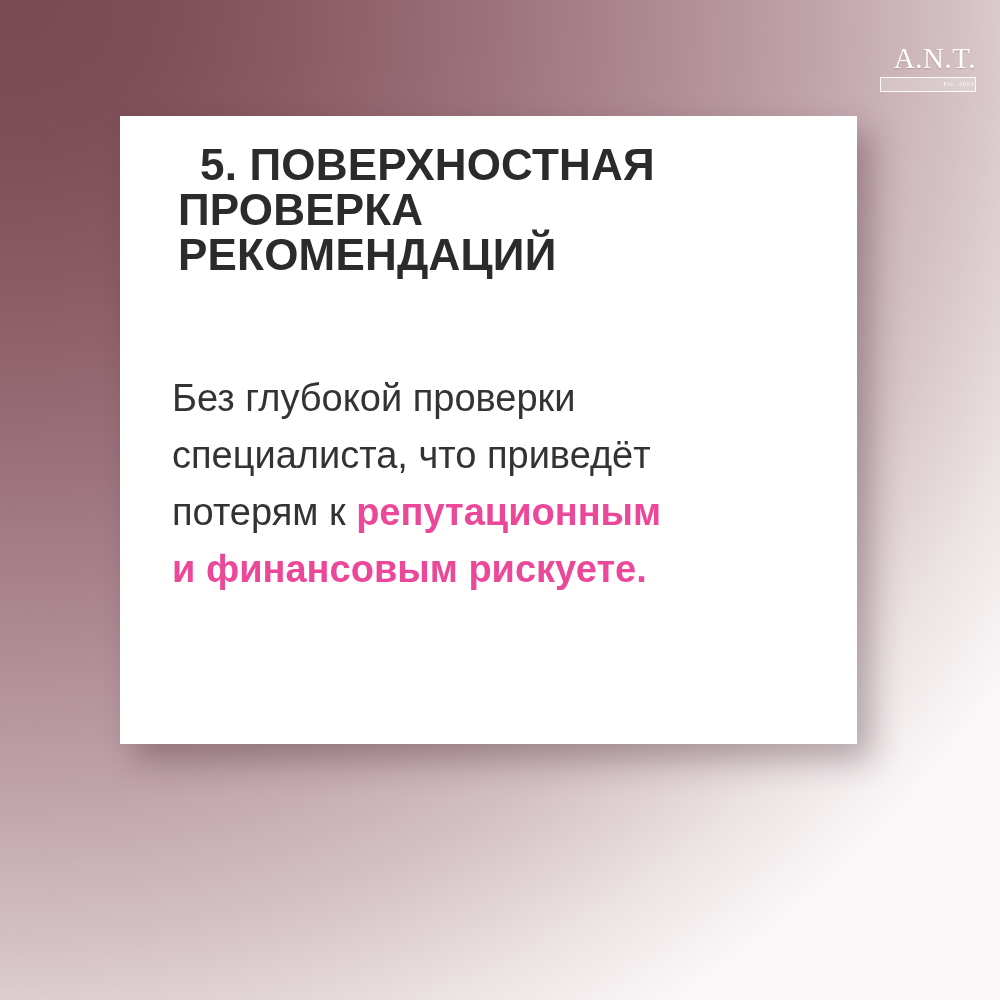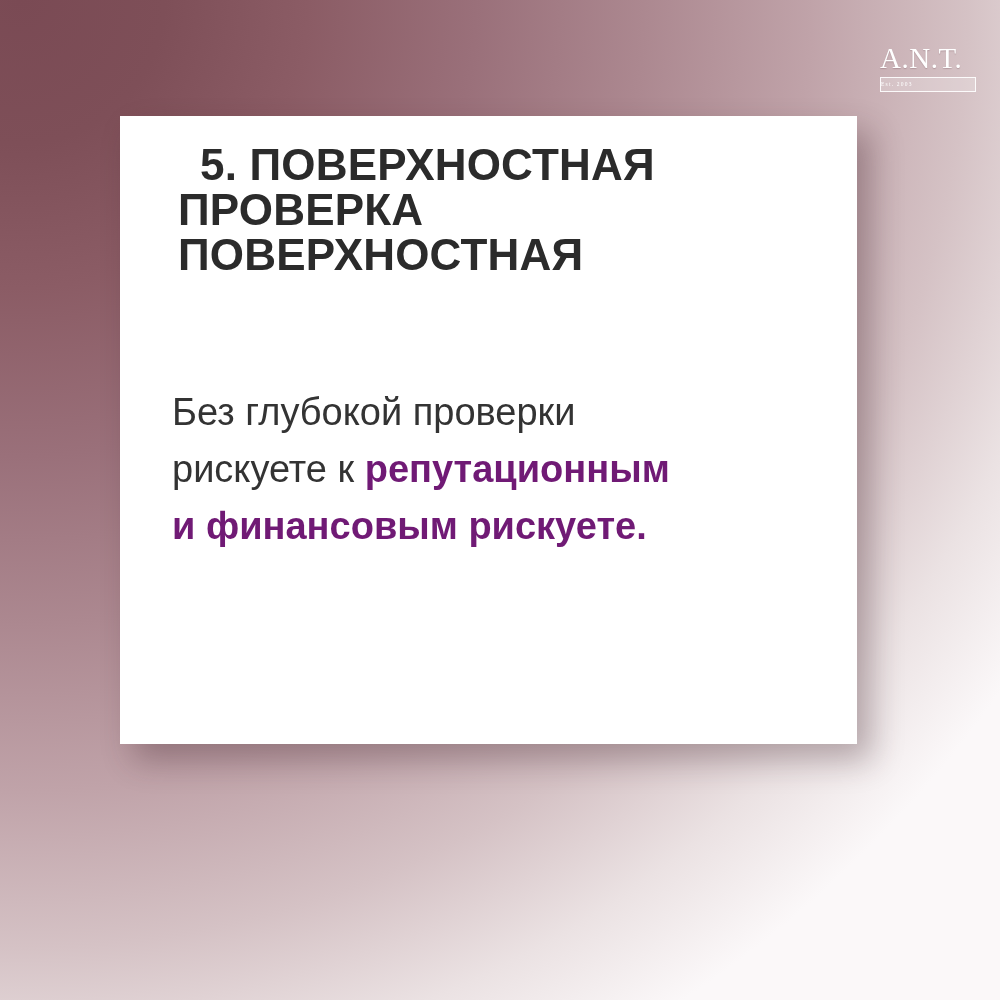--- a/index.html
+++ b/index.html
@@ -30,21 +30,21 @@
         #fbf8f9 100%);
     overflow: hidden;
   }
 
   
   #logo {
     position: absolute;
     top: 44px;
     right: 24px;
     width: 96px;
-    text-align: left;
+    text-align: right;
     user-select: none;
   }
   #logo .logo-word {
     font-family: "Liberation Serif", serif;
     font-size: 29px;
     letter-spacing: 0.5px;
     color: #ffffff;
     line-height: 1;
     white-space: nowrap;
     text-shadow: 0 1px 1px rgba(90,55,62,0.25);
@@ -91,54 +91,55 @@
     white-space: nowrap;
   }
   #headline .hl-line.indent {
     padding-left: 22px;
   }
 
   
   #body-text {
     position: absolute;
     left: 52px;
-    top: 268px;
+    top: 254px;
     width: 665px;
     font-size: 38px;
     font-weight: 300;
     line-height: 57px;
     color: #333333;
   }
   #body-text .bt-line {
     display: block;
     white-space: nowrap;
   }
   #body-text .strong {
     font-weight: bold;
-    color: #701a75;
+    color: #ec4899;
   }
 </style>
 </head>
 <body>
 
 <div id="slide">
 
   <div id="logo">
     <div class="logo-word">A.N.T.</div>
     <div class="logo-bar">Est. 2003</div>
   </div>
 
   <div id="card">
 
     <div id="headline">
       <span class="hl-line indent">5. ПОВЕРХНОСТНАЯ</span>
       <span class="hl-line">ПРОВЕРКА</span>
-      <span class="hl-line">ПОВЕРХНОСТНАЯ</span>
+      <span class="hl-line">РЕКОМЕНДАЦИЙ</span>
     </div>
 
     <div id="body-text">
       <span class="bt-line">Без глубокой проверки</span>
-      <span class="bt-line"><span>рискуете к </span><span class="strong">репутационным</span></span>
+      <span class="bt-line">специалиста, что приведёт</span>
+      <span class="bt-line"><span>потерям к </span><span class="strong">репутационным</span></span>
       <span class="bt-line strong">и финансовым рискуете.</span>
     </div>
 
   </div>
 </div>
 
 </body></html>

